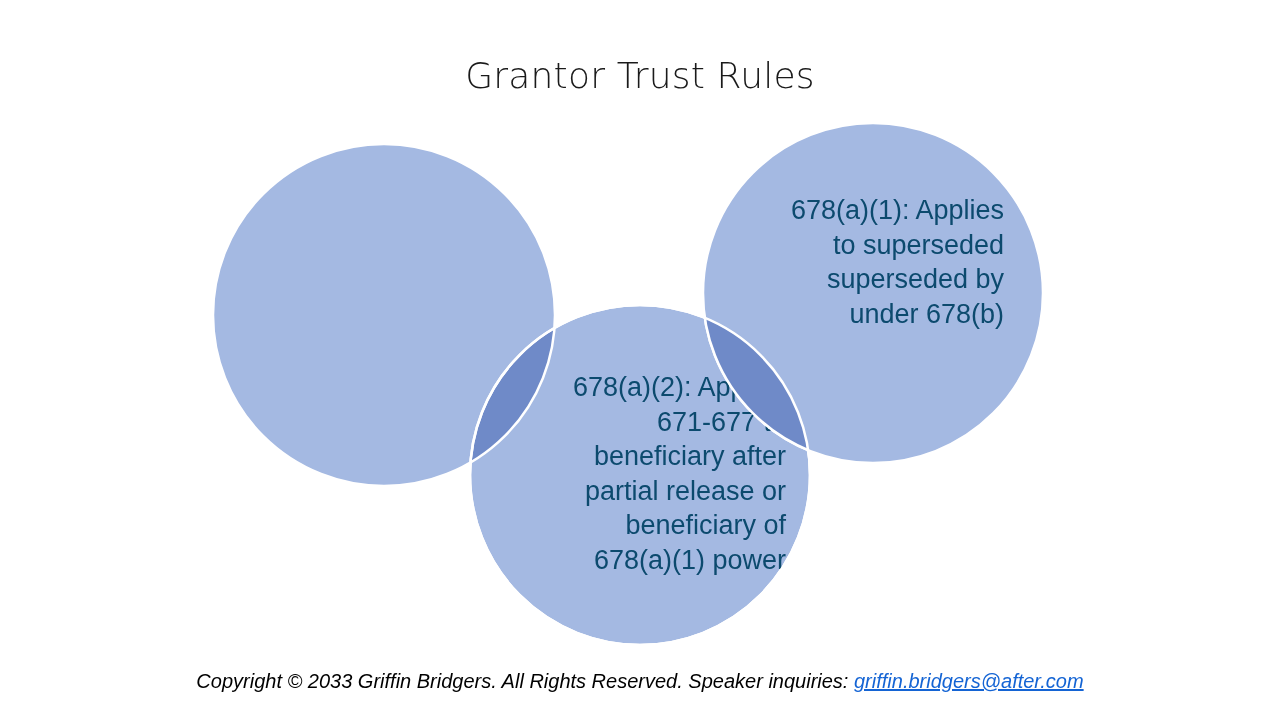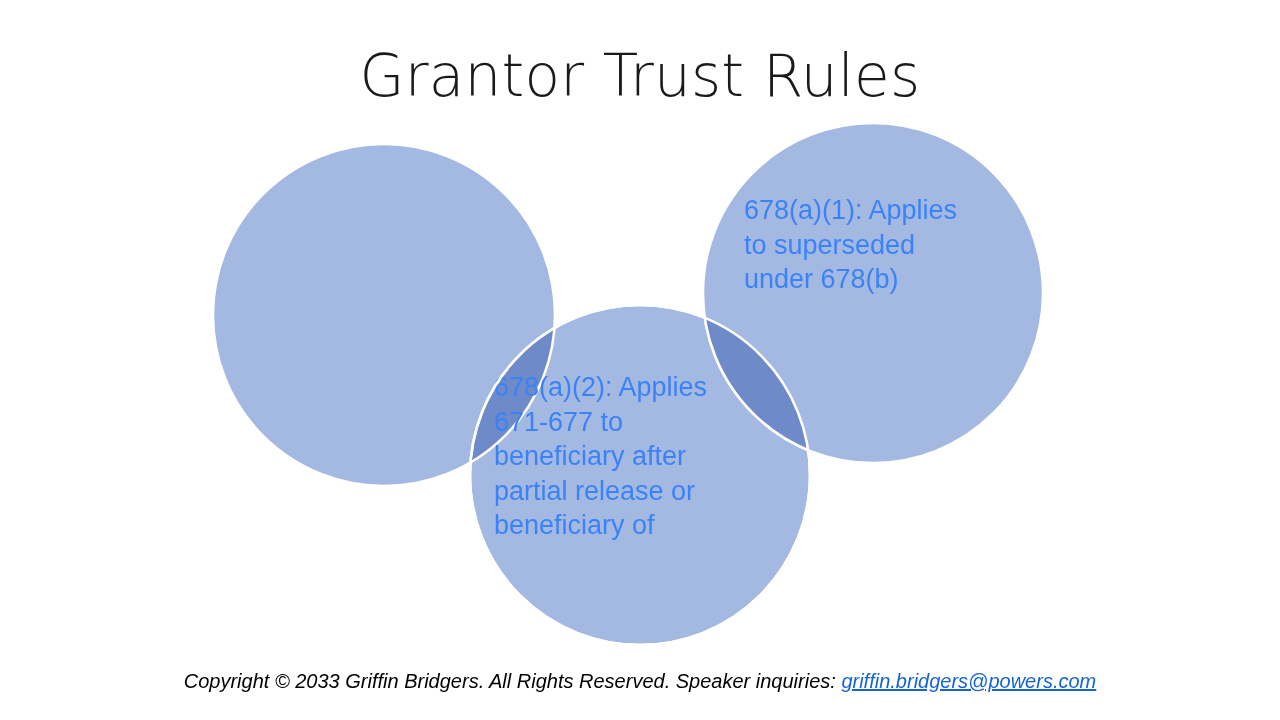--- a/index.html
+++ b/index.html
@@ -18,21 +18,21 @@
 
   
   .slide-title {
     position: absolute;
     left: 0;
     top: 44px;
     width: 1280px;
     text-align: center;
     font-family: "DejaVu Sans", sans-serif;
     font-weight: 300;
-    font-size: 58px;
+    font-size: 36px;
     line-height: 64px;
     letter-spacing: 0.2px;
     color: #1a1a1a;
     white-space: nowrap;
   }
 
   
   .venn-stage {
     position: absolute;
     left: 0;
@@ -44,25 +44,25 @@
     position: absolute;
     left: 0;
     top: 0;
     width: 1280px;
     height: 660px;
   }
 
   
   .circle-label {
     position: absolute;
-    text-align: left;
+    text-align: right;
     font-family: "Liberation Sans", sans-serif;
     font-size: 27px;
     line-height: 34.5px;
-    color: #3b82f6;
+    color: #0c4a6e;
   }
   .circle-label .ital {
   }
 
   #label-left {
     left: 214px;
     top: 281px;
     width: 342px;
   }
   #label-right {
@@ -131,36 +131,38 @@
     <circle cx="873" cy="293" r="170" fill="none" stroke="#ffffff" stroke-width="2.5"></circle>
     <circle cx="640" cy="475" r="170" fill="none" stroke="#ffffff" stroke-width="2.5"></circle>
   </svg>
 
   <div class="circle-label" id="label-bottom">
     <div>678(a)(2): Applies</div>
     <div>671-677 to</div>
     <div>beneficiary after</div>
     <div><span class="ital">partial release</span><span> or</span></div>
     <div><span class="ital">beneficiary</span><span> of</span></div>
+    <div>678(a)(1) power</div>
   </div>
 
   <svg class="venn-svg" viewBox="0 0 1280 660" xmlns="http://www.w3.org/2000/svg" style="pointer-events:none;">
     <g clip-path="url(#clip-right)">
       <circle cx="873" cy="293" r="170" fill="#a4b9e2"></circle>
       <g clip-path="url(#clip-bottom)">
         <circle cx="873" cy="293" r="170" fill="#6f8ac8"></circle>
       </g>
     </g>
     <circle cx="873" cy="293" r="170" fill="none" stroke="#ffffff" stroke-width="2.5"></circle>
     <circle cx="640" cy="475" r="170" fill="none" stroke="#ffffff" stroke-width="2.5"></circle>
   </svg>
 
 
   <div class="circle-label" id="label-right">
     <div>678(a)(1): Applies</div>
     <div>to superseded</div>
+    <div>superseded by</div>
     <div>under 678(b)</div>
   </div>
 </div>
 
 <div class="footer">
-  <span>Copyright © 2033 Griffin Bridgers.  All Rights Reserved. Speaker inquiries: </span><a class="mail-link" href="#">griffin.bridgers@powers.com</a>
+  <span>Copyright © 2033 Griffin Bridgers.  All Rights Reserved. Speaker inquiries: </span><a class="mail-link" href="#">griffin.bridgers@after.com</a>
 </div>
 
 </body></html>

